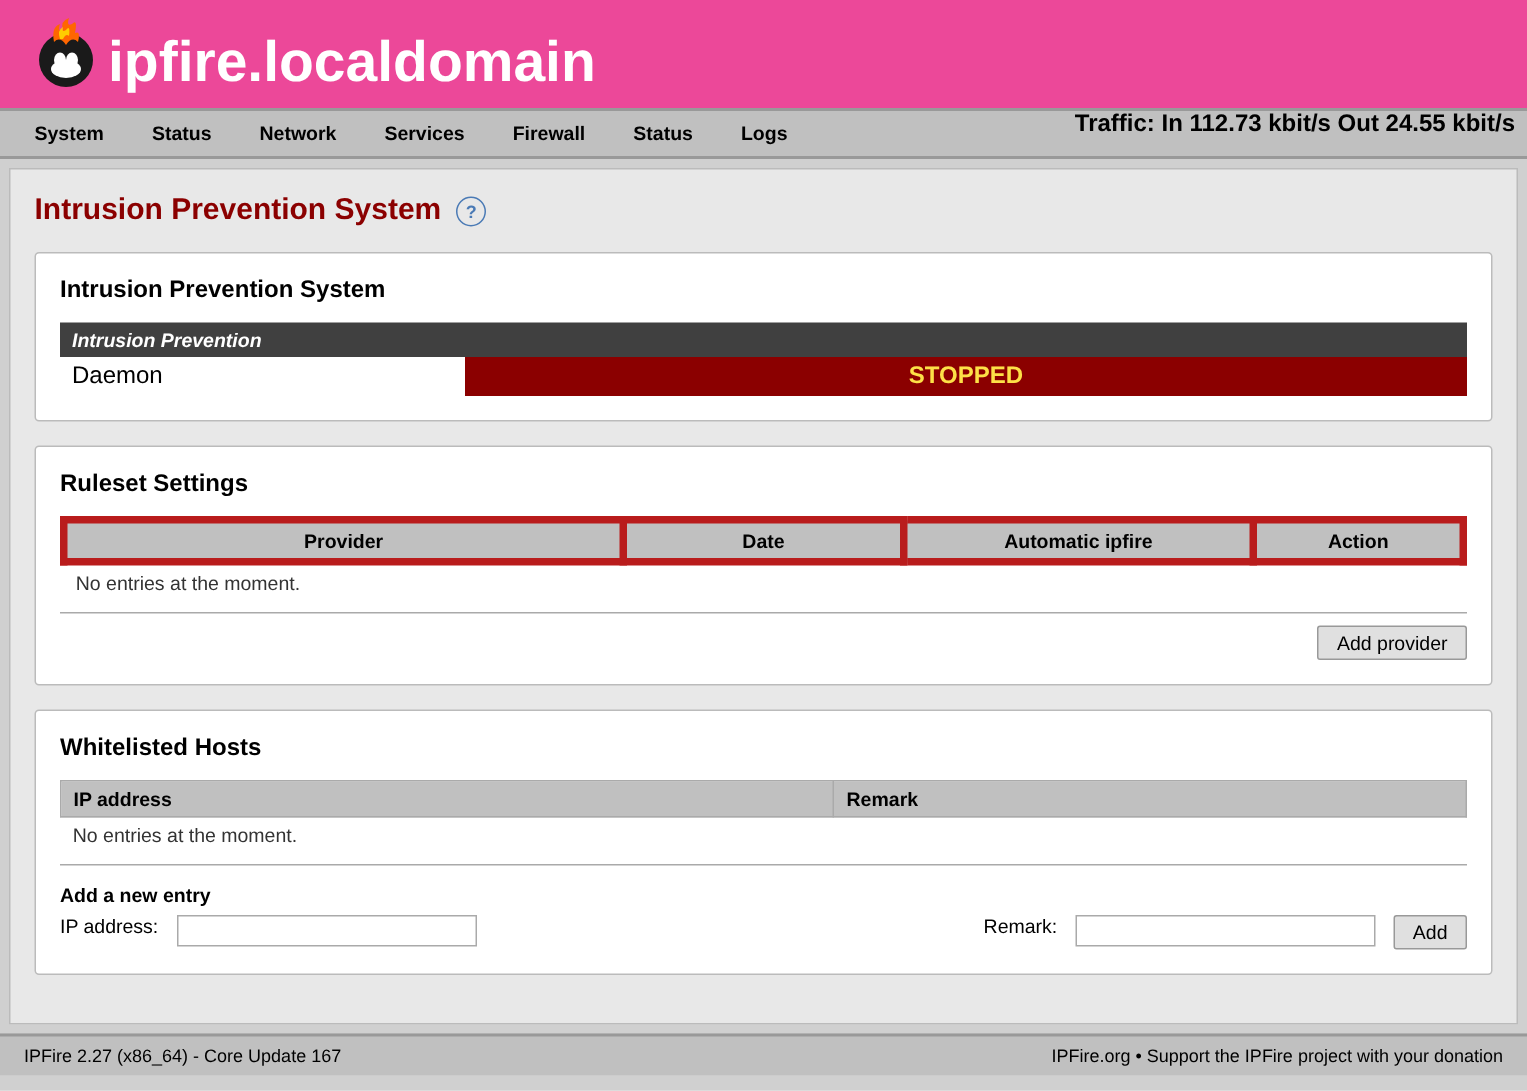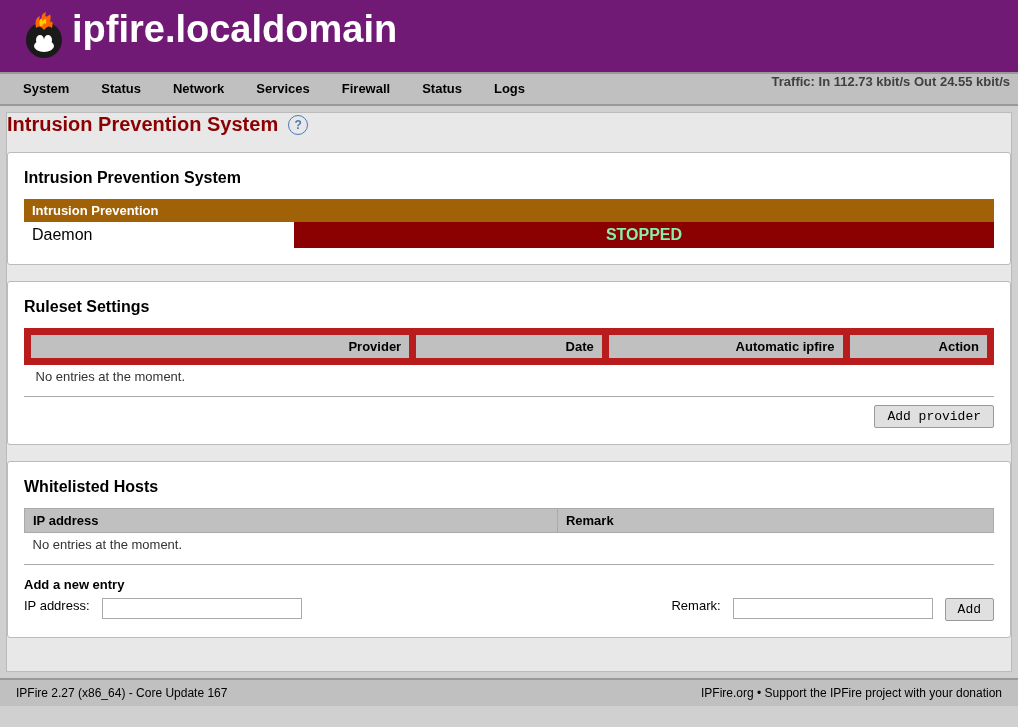--- a/index.html
+++ b/index.html
@@ -1,23 +1,23 @@
 <!DOCTYPE html>
 <html><head>
   <meta charset="utf-8">
   <style>
     * { margin: 0; padding: 0; box-sizing: border-box; }
     body { font-family: Arial, sans-serif; font-size: 13px; background: #d0d0d0; }
 
     
     #header {
-      background: #701a75;
+      background: #ec4899;
       padding: 8px 16px;
       display: flex;
-      align-items: flex-start;
+      align-items: flex-end;
       min-height: 70px;
     }
     #header-title {
       color: white;
       font-size: 38px;
       font-weight: bold;
       font-family: Arial, sans-serif;
     }
 
     
@@ -38,31 +38,32 @@
     .nav-item {
       padding: 6px 14px;
       font-size: 13px;
       font-weight: bold;
       color: #000;
       cursor: pointer;
       text-decoration: none;
       border: 1px solid transparent;
     }
     #traffic-info {
-      font-size: 13px;
-      color: #404040;
+      font-size: 16px;
+      color: #000000;
       white-space: nowrap;
       margin-left: auto;
       font-weight: bold;
     }
 
     
     #main {
       background: #e8e8e8;
       margin: 6px;
+      padding: 16px;
       border: 1px solid #bbb;
       min-height: 560px;
     }
 
     #page-title-area {
       display: flex;
       align-items: center;
       margin-bottom: 16px;
     }
     #page-title {
@@ -91,53 +92,54 @@
       margin-bottom: 12px;
       color: #000;
     }
 
     
     .status-table {
       width: 100%;
       border-collapse: collapse;
     }
     .status-table thead tr th {
-      background: #a16207;
+      background: #404040;
       color: white;
       font-weight: bold;
       padding: 4px 8px;
       text-align: left;
       font-size: 13px;
+      font-style: italic;
     }
     .status-table tbody tr td {
       padding: 4px 8px;
       font-size: 16px;
     }
     .stopped-cell {
       background: #8b0000;
-      color: #86efac;
+      color: #fde047;
       font-weight: bold;
       text-align: center;
       padding: 4px 8px;
     }
 
     
     .ruleset-table {
       width: 100%;
       border-collapse: collapse;
       margin-bottom: 8px;
     }
     .ruleset-table thead tr th {
       background: #c0c0c0;
       color: #000;
       font-weight: bold;
       padding: 4px 8px;
-      text-align: right;
-      font-size: 13px;
-      border: 7px solid #b91c1c;
+      text-align: center;
+      font-size: 13px;
+      border: 5px solid #b91c1c;
     }
     .ruleset-table tbody tr td {
       padding: 4px 8px;
       font-size: 13px;
     }
     .no-entries {
       font-size: 13px;
       color: #333;
       padding: 4px 8px;
     }
@@ -151,21 +153,20 @@
       justify-content: flex-end;
       margin-top: 8px;
     }
     .btn {
       background: #e0e0e0;
       border: 1px solid #999;
       padding: 3px 12px;
       font-size: 13px;
       cursor: pointer;
       border-radius: 2px;
-      font-family: Liberation Mono, monospace;
     }
 
     
     .whitelist-table {
       width: 100%;
       border-collapse: collapse;
       margin-bottom: 8px;
     }
     .whitelist-table thead tr th {
       background: #c0c0c0;

